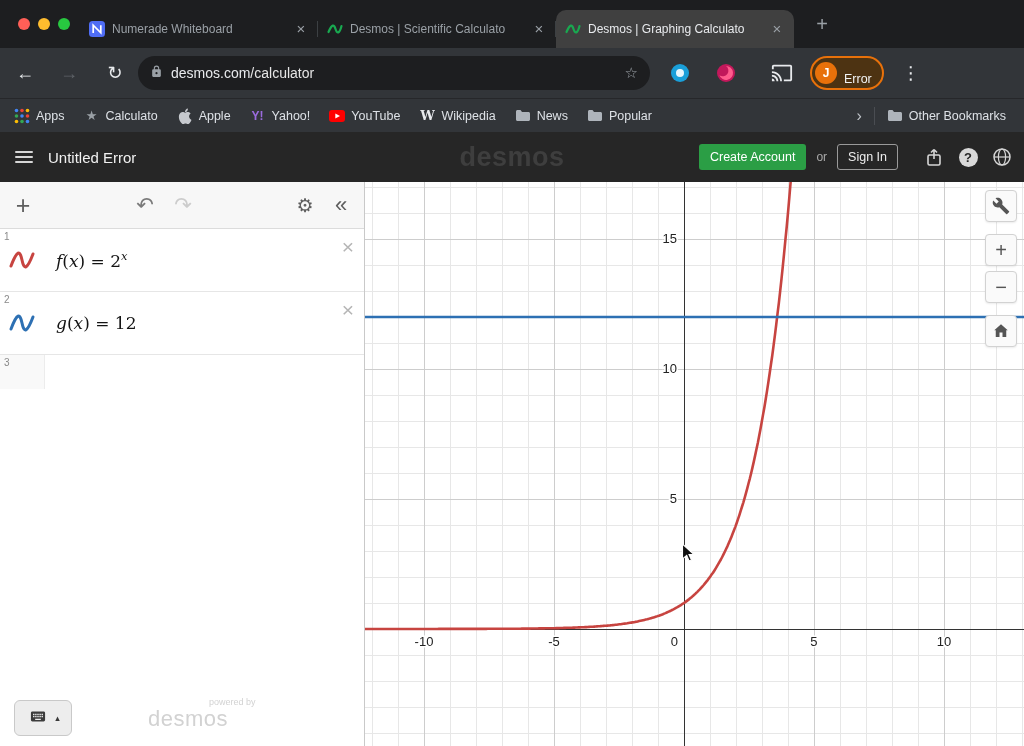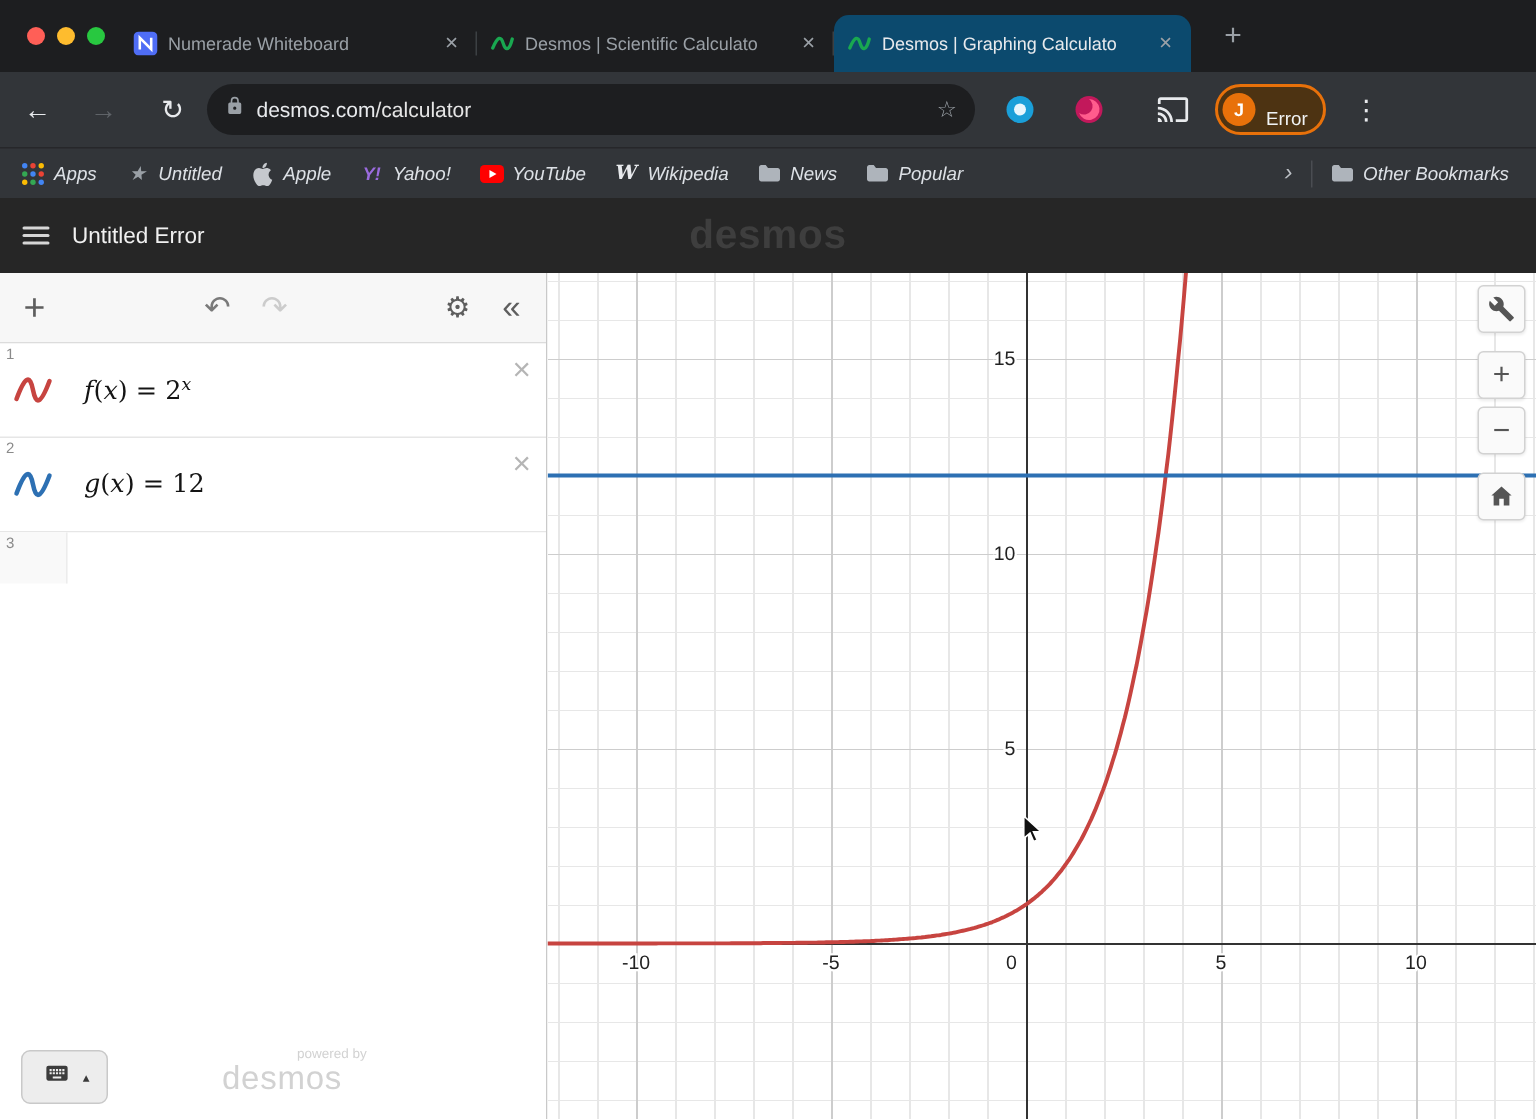--- a/index.html
+++ b/index.html
@@ -6,21 +6,21 @@
   body{width:1024px;height:746px;overflow:hidden;font-family:"Liberation Sans",sans-serif;position:relative;}
   .window{position:absolute;inset:0;background:#fff;}
 
   
   .tabstrip{position:absolute;left:0;top:0;right:0;height:48px;background:#1d1e20;}
   .traffic{position:absolute;left:18px;top:18px;display:flex;gap:8px;}
   .light{width:12px;height:12px;border-radius:50%;}
   .tabs{position:absolute;left:80px;bottom:0;display:flex;height:38px;}
   .tab{width:238px;height:38px;box-sizing:border-box;display:flex;align-items:center;padding:0 9px;
        border-radius:10px 10px 0 0;color:#9aa0a6;font-size:12px;position:relative;}
-  .tab.active{background:#0c4a6e;color:#e8eaed;}
+  .tab.active{background:#404040;color:#e8eaed;}
   .tab:not(.active)::after{content:'';position:absolute;right:0;top:11px;bottom:11px;width:1px;background:#3c4043;}
   .fav{width:16px;height:16px;flex:0 0 16px;display:flex;align-items:center;justify-content:center;}
   .tab-label{flex:1;overflow:hidden;white-space:nowrap;margin:12px 7px;}
   .tab-close{color:#9aa0a6;font-size:15px;width:16px;text-align:center;line-height:16px;}
   .newtab{position:absolute;left:810px;top:12px;color:#9aa0a6;font-size:20px;line-height:24px;width:24px;text-align:center;}
 
   
   .navbar{position:absolute;left:0;top:48px;right:0;height:50px;background:#323539;display:flex;align-items:center;}
   .nav-ic{width:30px;text-align:center;font-size:18px;color:#e8eaed;flex:0 0 auto;}
   .nav-ic.dim{color:#5f6368;}
@@ -31,21 +31,21 @@
   .addr-star{color:#9aa0a6;font-size:15px;}
   .ext{flex:0 0 auto;display:flex;align-items:center;justify-content:center;width:24px;height:24px;}
   .profile{flex:0 0 auto;height:30px;border:2px solid #e8710a;background:#4d3312;border-radius:17px;display:flex;
            align-items:center;padding:0 10px 0 3px;gap:7px;}
   .avatar{width:22px;height:22px;border-radius:50%;background:#e8710a;color:#fff;font-size:12px;font-weight:bold;
           display:flex;align-items:center;justify-content:center;}
   .profile-label{color:#f1f3f4;font-size:12.5px;margin-top:12px;}
 
   
   .bmbar{position:absolute;left:0;top:98px;right:0;height:34px;background:#323539;border-top:1px solid #26272a;
-         box-sizing:border-box;display:flex;align-items:center;padding:0 14px;color:#dde1e6;font-size:12.5px;font-style:italic;}
+         box-sizing:border-box;display:flex;align-items:center;padding:0 14px;color:#dde1e6;font-size:12.5px;}
   .bm-item{display:flex;align-items:center;gap:6px;margin-right:19px;}
   .bm-ic{display:flex;align-items:center;justify-content:center;width:16px;height:16px;}
   .bm-right{margin-left:auto;display:flex;align-items:center;gap:12px;}
   .bm-sep{width:1px;height:18px;background:#4a4d52;}
   .bm-chevron{color:#bdc1c6;font-size:16px;}
 
   
   .dheader{position:absolute;left:0;top:132px;right:0;height:50px;background:#262626;display:flex;align-items:center;color:#ededed;}
   .burger{margin-left:15px;width:18px;display:flex;flex-direction:column;gap:3px;}
   .burger i{height:2px;background:#d6d6d6;border-radius:1px;}
@@ -72,21 +72,21 @@
   .expr-icon{position:absolute;left:8px;top:50%;transform:translateY(-50%);width:28px;height:28px;}
   .expr-close{position:absolute;right:10px;top:8px;font-size:21px;color:#b5b5b5;line-height:20px;}
   .expr-math{position:absolute;left:56px;top:50%;transform:translateY(-50%);font-family:"DejaVu Serif",serif;
              font-size:17px;color:#141414;white-space:nowrap;}
   .expr-math .it{font-style:italic;}
   .expr-math sup{font-size:11.5px;}
   .kbd-btn{position:absolute;left:14px;bottom:10px;width:58px;height:36px;background:#ededed;border:1px solid #c9c9c9;
            border-radius:6px;display:flex;align-items:center;justify-content:center;gap:5px;box-sizing:border-box;}
   .kbd-caret{font-size:9px;color:#3a3a3a;}
   .watermark{position:absolute;left:148px;bottom:16px;color:#d2d2d2;}
-  .w1{font-size:9px;margin-left:2px;padding-left:48px;}
+  .w1{font-size:9px;margin-left:13px;padding-left:48px;}
   .w2{font-size:22px;line-height:1.05;letter-spacing:.5px;}
 
   
   .graph{position:absolute;left:365px;top:182px;right:0;bottom:0;background:#fff;overflow:hidden;}
   .graph svg.plot{position:absolute;left:0;top:0;}
   .gctl{position:absolute;left:620px;width:32px;height:32px;background:#fafafa;border:1px solid #d2d2d2;border-radius:4px;
         display:flex;align-items:center;justify-content:center;color:#555;font-size:20px;box-sizing:border-box;
         box-shadow:0 1px 2px rgba(0,0,0,.08);}
   .cursor{position:absolute;left:316px;top:361px;pointer-events:none;}
 </style>
@@ -186,21 +186,21 @@
               <circle cx="8" cy="13.5" r="1.8" fill="#34a853"></circle>
               <circle cx="13.5" cy="13.5" r="1.8" fill="#4285f4"></circle>
             </svg>
           </span>
           <span>Apps</span>
         </span>
         <span class="bm-item">
           <span class="bm-ic">
             <span style="color:#9aa0a6;font-size:13px">★</span>
           </span>
-          <span>Untitled</span>
+          <span>Calculato</span>
         </span>
         <span class="bm-item">
           <span class="bm-ic">
             <svg width="14" height="16" viewBox="0 0 14 17">
               <path d="M11.3 9c0-2 1.6-3 1.7-3.1-1-1.4-2.4-1.6-2.9-1.6-1.2-.1-2.4.7-3 .7-.6 0-1.6-.7-2.6-.7C3.2 4.3 1.9 5.1 1.2 6.4c-1.5 2.6-.4 6.5 1.1 8.6.7 1 1.5 2.2 2.6 2.1 1-.1 1.4-.7 2.7-.7s1.6.7 2.7.7c1.1 0 1.8-1 2.5-2.1.8-1.2 1.1-2.4 1.1-2.4s-2.5-1-2.6-3.6zM9.3 3.2c.5-.7.9-1.6.8-2.6-.8 0-1.7.5-2.3 1.2-.5.6-.9 1.5-.8 2.5.9.1 1.8-.4 2.3-1.1z" fill="#c6c9ce"></path>
             </svg>
           </span>
           <span>Apple</span>
         </span>
         <span class="bm-item">
@@ -256,20 +256,41 @@
   </div>
 
   <div class="dheader">
     <div class="burger">
         <i></i>
         <i></i>
         <i></i>
       </div>
     <span class="dtitle">Untitled Error</span>
     <span class="dlogo">desmos</span>
+    <div class="dright">
+      <span class="btn-green">Create Account</span>
+      <span class="or">or</span>
+      <span class="btn-signin">Sign In</span>
+      <span class="hic" style="margin-left:14px">
+        <svg width="20" height="20" viewBox="0 0 20 20">
+            <rect x="4" y="8" width="12" height="10" rx="1.5" stroke="#d6d6d6" fill="none" stroke-width="1.6"></rect>
+            <path d="M10 12V2.5M10 2.5l-3 3M10 2.5l3 3" stroke="#d6d6d6" stroke-width="1.6" fill="none"></path>
+          </svg>
+      </span>
+      <span class="hic">
+          <span class="qmark">?</span>
+        </span>
+      <span class="hic">
+        <svg width="20" height="20" viewBox="0 0 20 20">
+            <circle cx="10" cy="10" r="8" stroke="#d6d6d6" fill="none" stroke-width="1.5"></circle>
+            <ellipse cx="10" cy="10" rx="3.6" ry="8" stroke="#d6d6d6" fill="none" stroke-width="1.2"></ellipse>
+            <path d="M2 10h16" stroke="#d6d6d6" stroke-width="1.2"></path>
+          </svg>
+      </span>
+    </div>
   </div>
 
   <div class="panel">
     <div class="ptoolbar">
       <span class="pt-ic" style="left:10px;font-size:25px;font-weight:300">+</span>
       <span class="pt-ic" style="left:132px;color:#7a7a7a">↶</span>
       <span class="pt-ic" style="left:170px;color:#cccccc">↷</span>
       <span class="pt-ic" style="left:292px;font-size:19px">⚙</span>
       <span class="pt-ic" style="left:328px;font-size:22px">«</span>
     </div>

